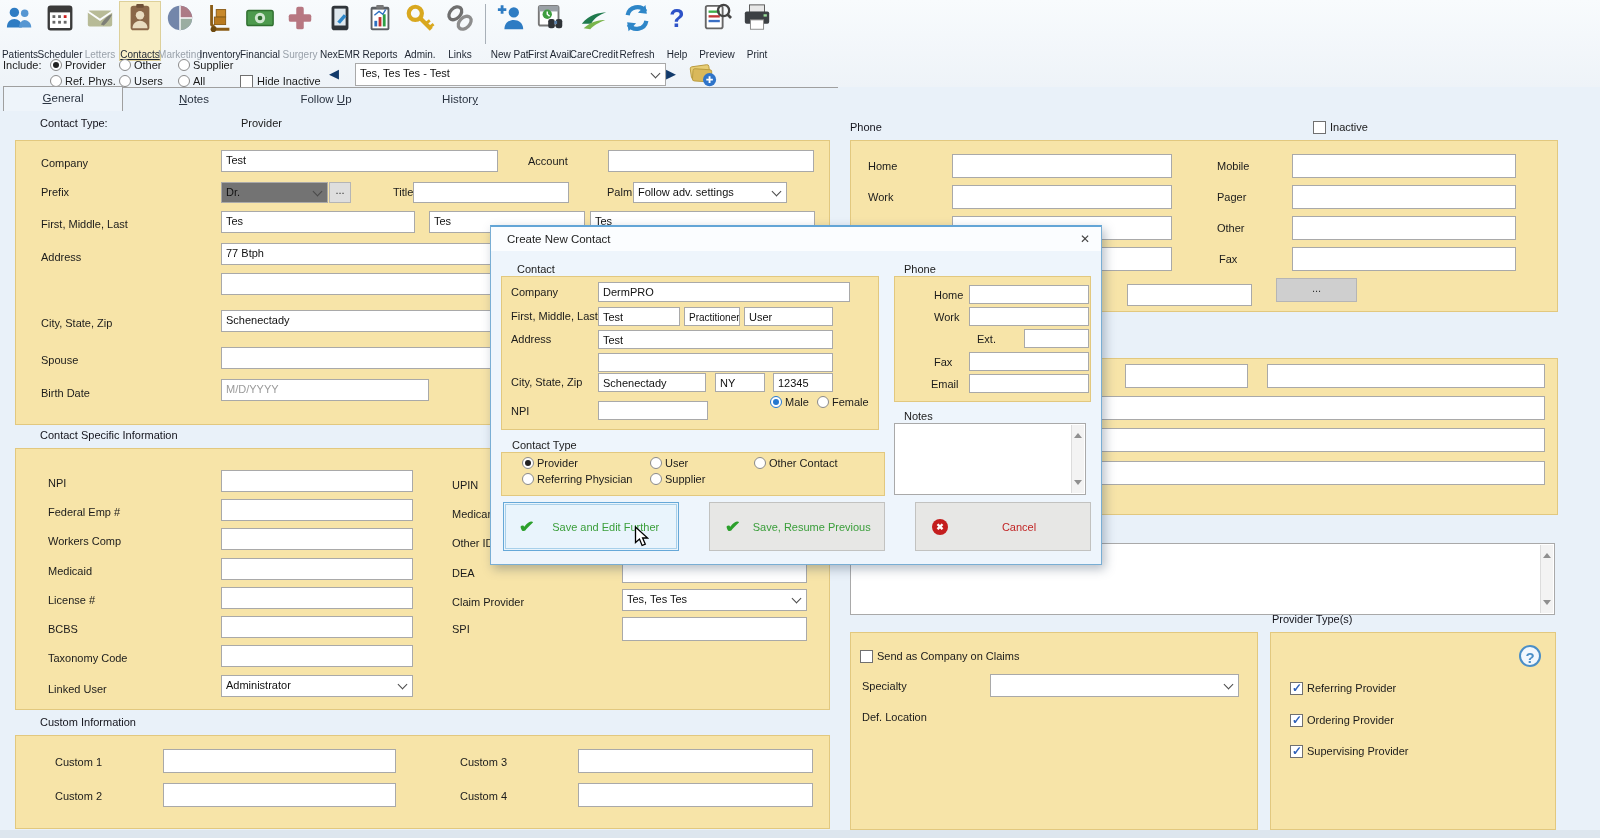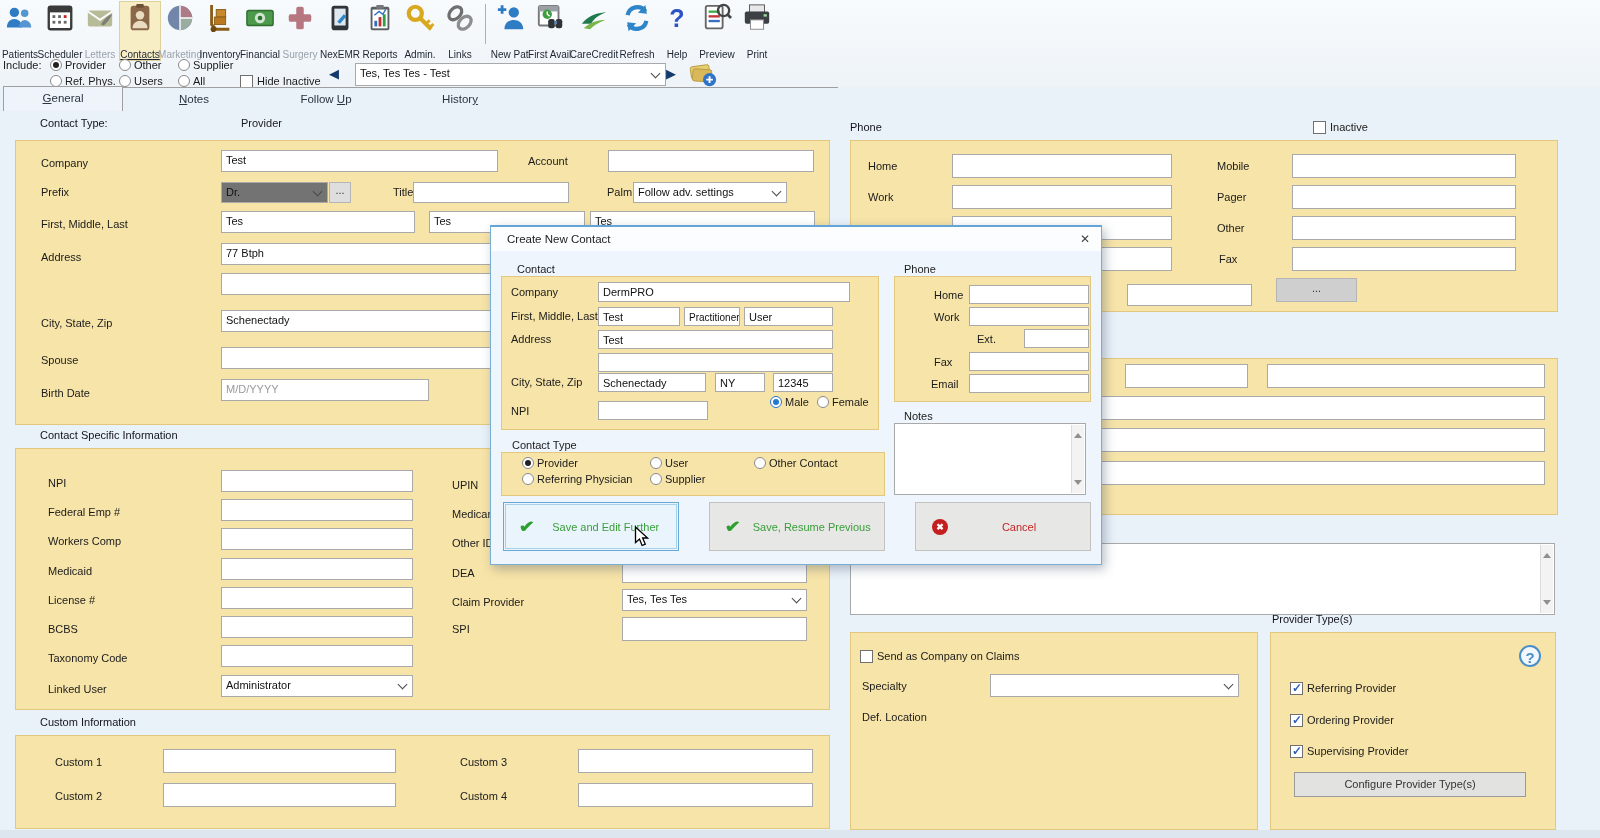--- a/index.html
+++ b/index.html
@@ -433,21 +433,20 @@
   <span class="L" style="left:862px;top:711px">Def. Location</span>
 
   <div class="P" style="left:1270px;top:632px;width:286px;height:198px"></div>
   <div class="qcirc" style="left:1519px;top:645px">?</div>
   <span class="K on" style="left:1290px;top:682px"></span>
   <span class="L" style="left:1307px;top:682px">Referring Provider</span>
   <span class="K on" style="left:1290px;top:714px"></span>
   <span class="L" style="left:1307px;top:714px">Ordering Provider</span>
   <span class="K on" style="left:1290px;top:745px"></span>
   <span class="L" style="left:1307px;top:745px">Supervising Provider</span>
-  <div class="BTN" style="left:1294px;top:772px;width:232px;height:25px;line-height:23px;background:#e2e2e0;border-color:#9a9a9a">Configure Provider Type(s)</div>
 
   <div id="bottomstrip"></div>
 
   <div id="dlg">
     <div class="tbar"></div>
     <span class="ttl">Create New Contact</span>
     <span class="cls">✕</span>
 
     <span class="L" style="left:26px;top:36px">Contact</span>
     <div class="GB" style="left:10px;top:49px;width:378px;height:154px"></div>

